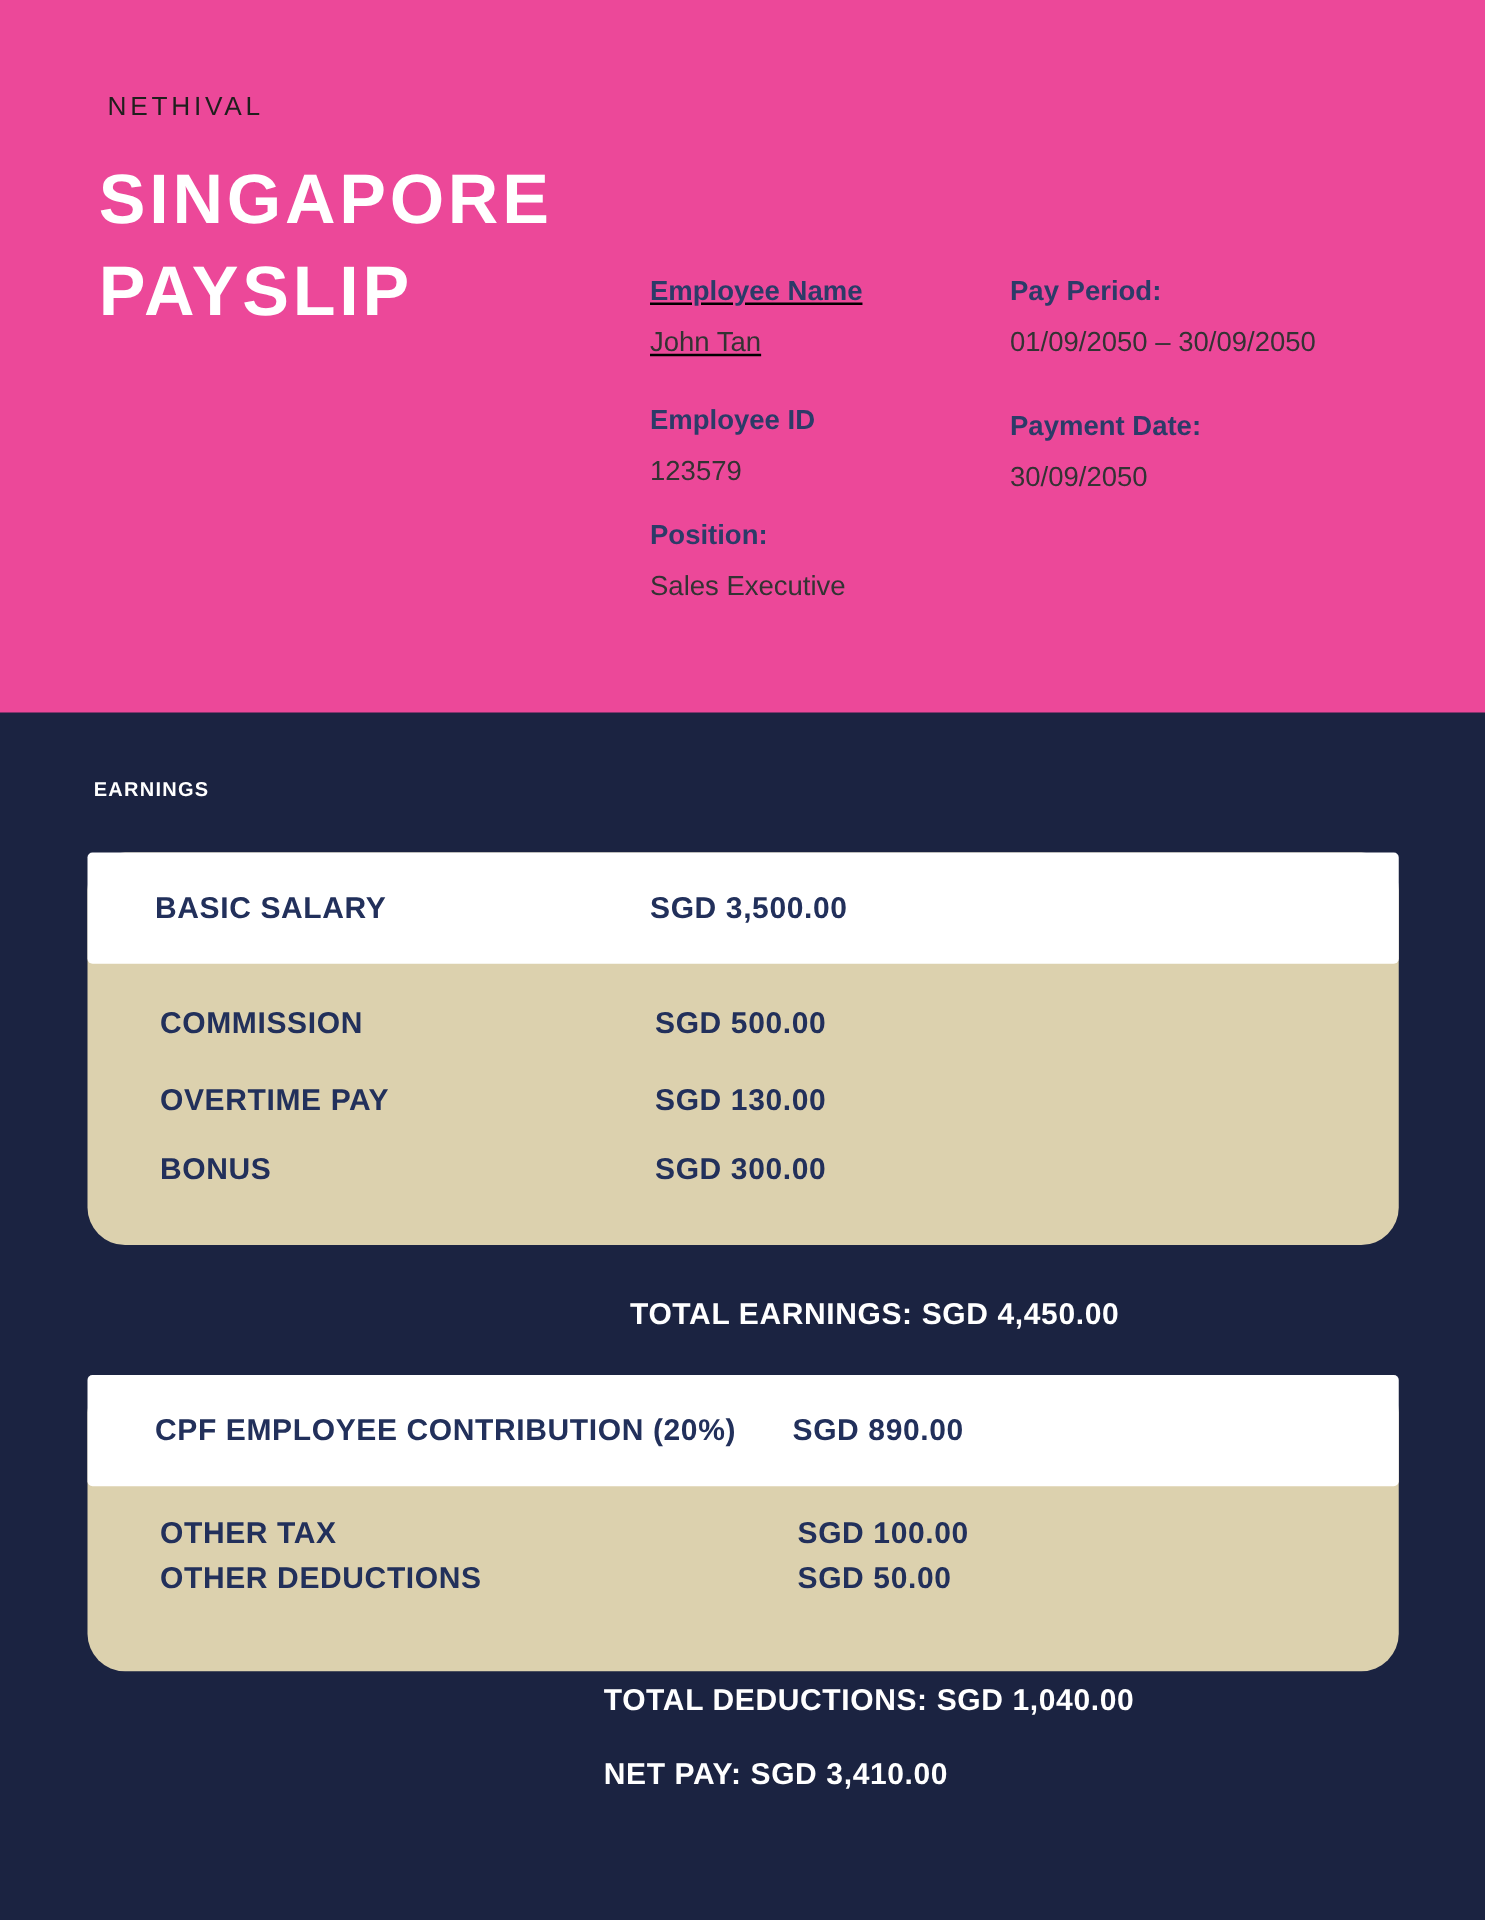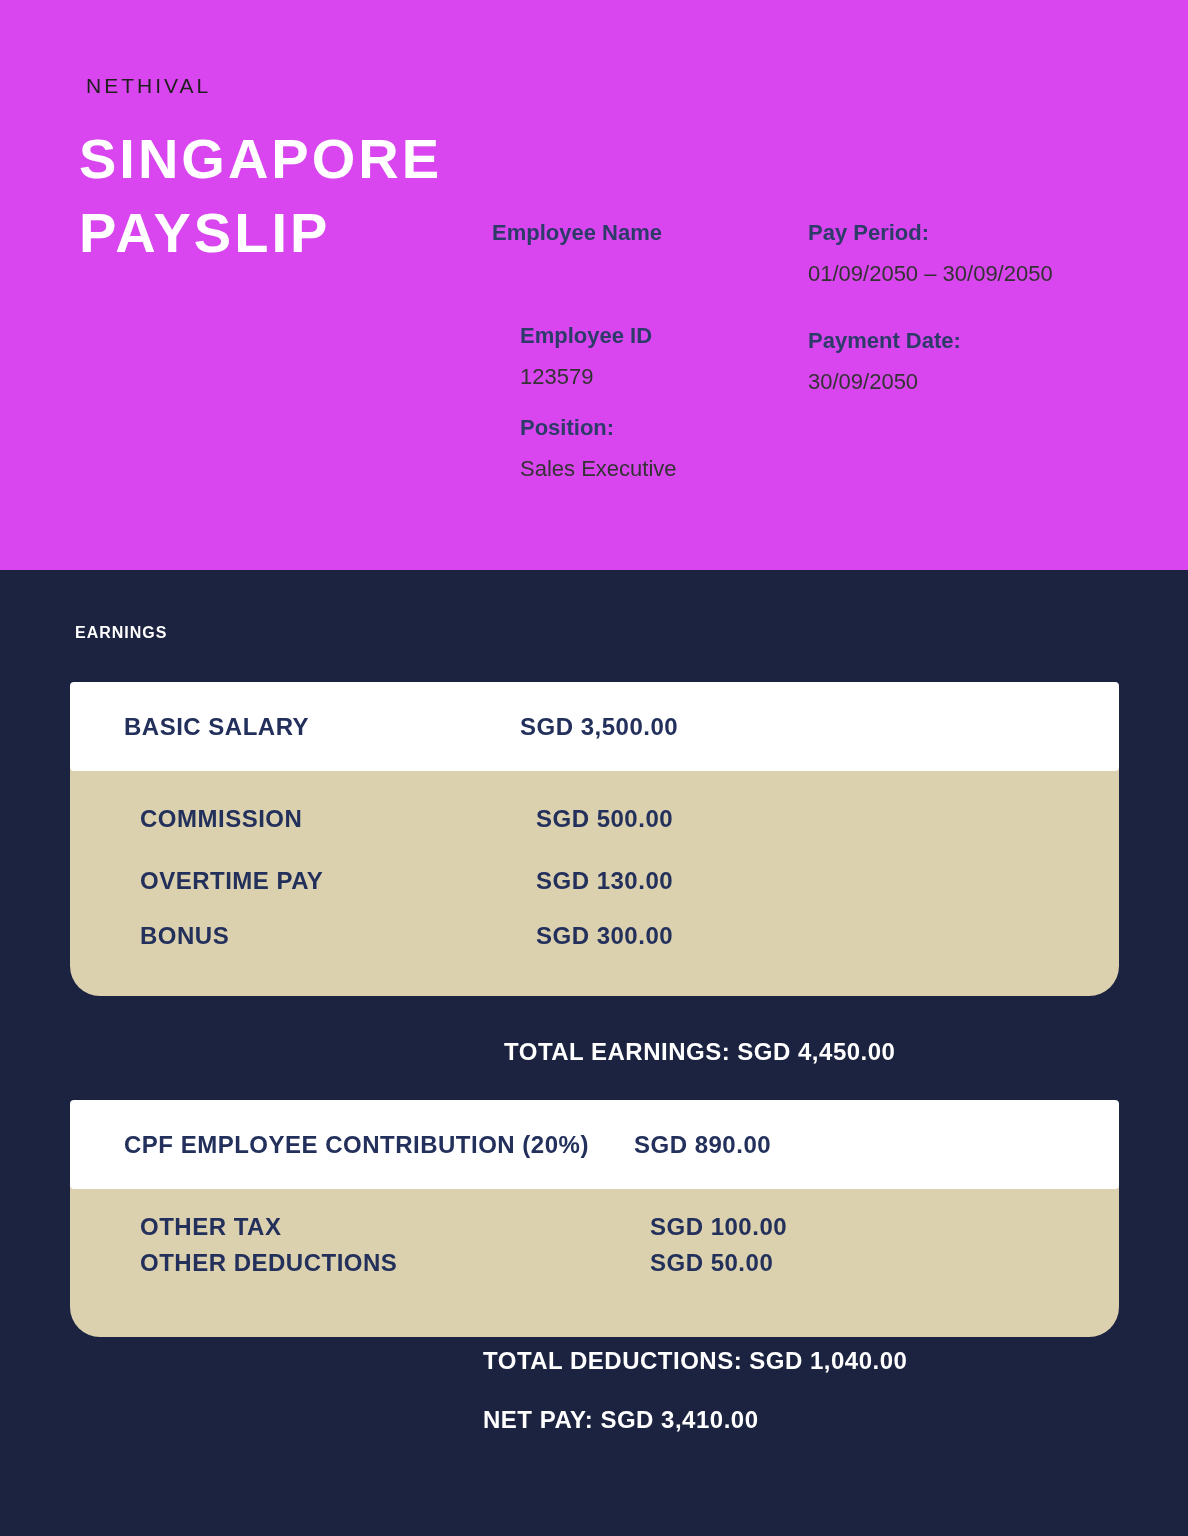--- a/index.html
+++ b/index.html
@@ -13,21 +13,21 @@
     background: #1b2341;
     overflow: hidden;
     margin: 0 auto;
   }
 
   
   .header {
     position: absolute;
     left: 0; top: 0;
     width: 1188px; height: 570px;
-    background: #d946ef;
+    background: #ec4899;
     padding-left: 24px;
   }
   .brand {
     position: absolute;
     left: 86px; top: 74px;
     font-size: 21px;
     letter-spacing: 3px;
     font-weight: 500;
     color: #1f1f1d;
   }
@@ -51,21 +51,21 @@
     line-height: 26px;
   }
   .field .value {
     margin-top: 15px;
     font-size: 22px;
     font-weight: 400;
     color: #333333;
     line-height: 26px;
     white-space: nowrap;
   }
-  .f-emp-name { left: 492px; top: 220px; }
+  .f-emp-name { left: 520px; top: 220px; text-decoration: underline; }
   .f-emp-id   { left: 520px; top: 323px; }
   .f-position { left: 520px; top: 415px; }
   .f-pay-period   { left: 808px; top: 220px; }
   .f-payment-date { left: 808px; top: 328px; }
 
   
   .section-heading {
     position: absolute;
     font-size: 16px;
     font-weight: 700;
@@ -88,21 +88,21 @@
   .highlight-row {
     position: absolute;
     left: 0; top: 0;
     width: 100%;
     height: 89px;
     background: #ffffff;
     border-radius: 4px;
   }
   .row {
     position: absolute;
-    left: 16px;
+    left: 4px;
     width: 100%;
     height: 30px;
   }
   .row .row-label,
   .highlight-row .row-label {
     position: absolute;
     left: 54px;
     font-size: 24px;
     font-weight: 700;
     letter-spacing: 0.5px;
@@ -157,20 +157,21 @@
   <div class="header">
     <div class="brand">NETHIVAL</div>
 
     <div class="payslip-title">
       <div>SINGAPORE</div>
       <div>PAYSLIP</div>
     </div>
 
     <div class="field f-emp-name">
       <div class="label">Employee Name</div>
+      <div class="value">John Tan</div>
     </div>
 
     <div class="field f-emp-id">
       <div class="label">Employee ID</div>
       <div class="value">123579</div>
     </div>
 
     <div class="field f-position">
       <div class="label">Position:</div>
       <div class="value">Sales Executive</div>

